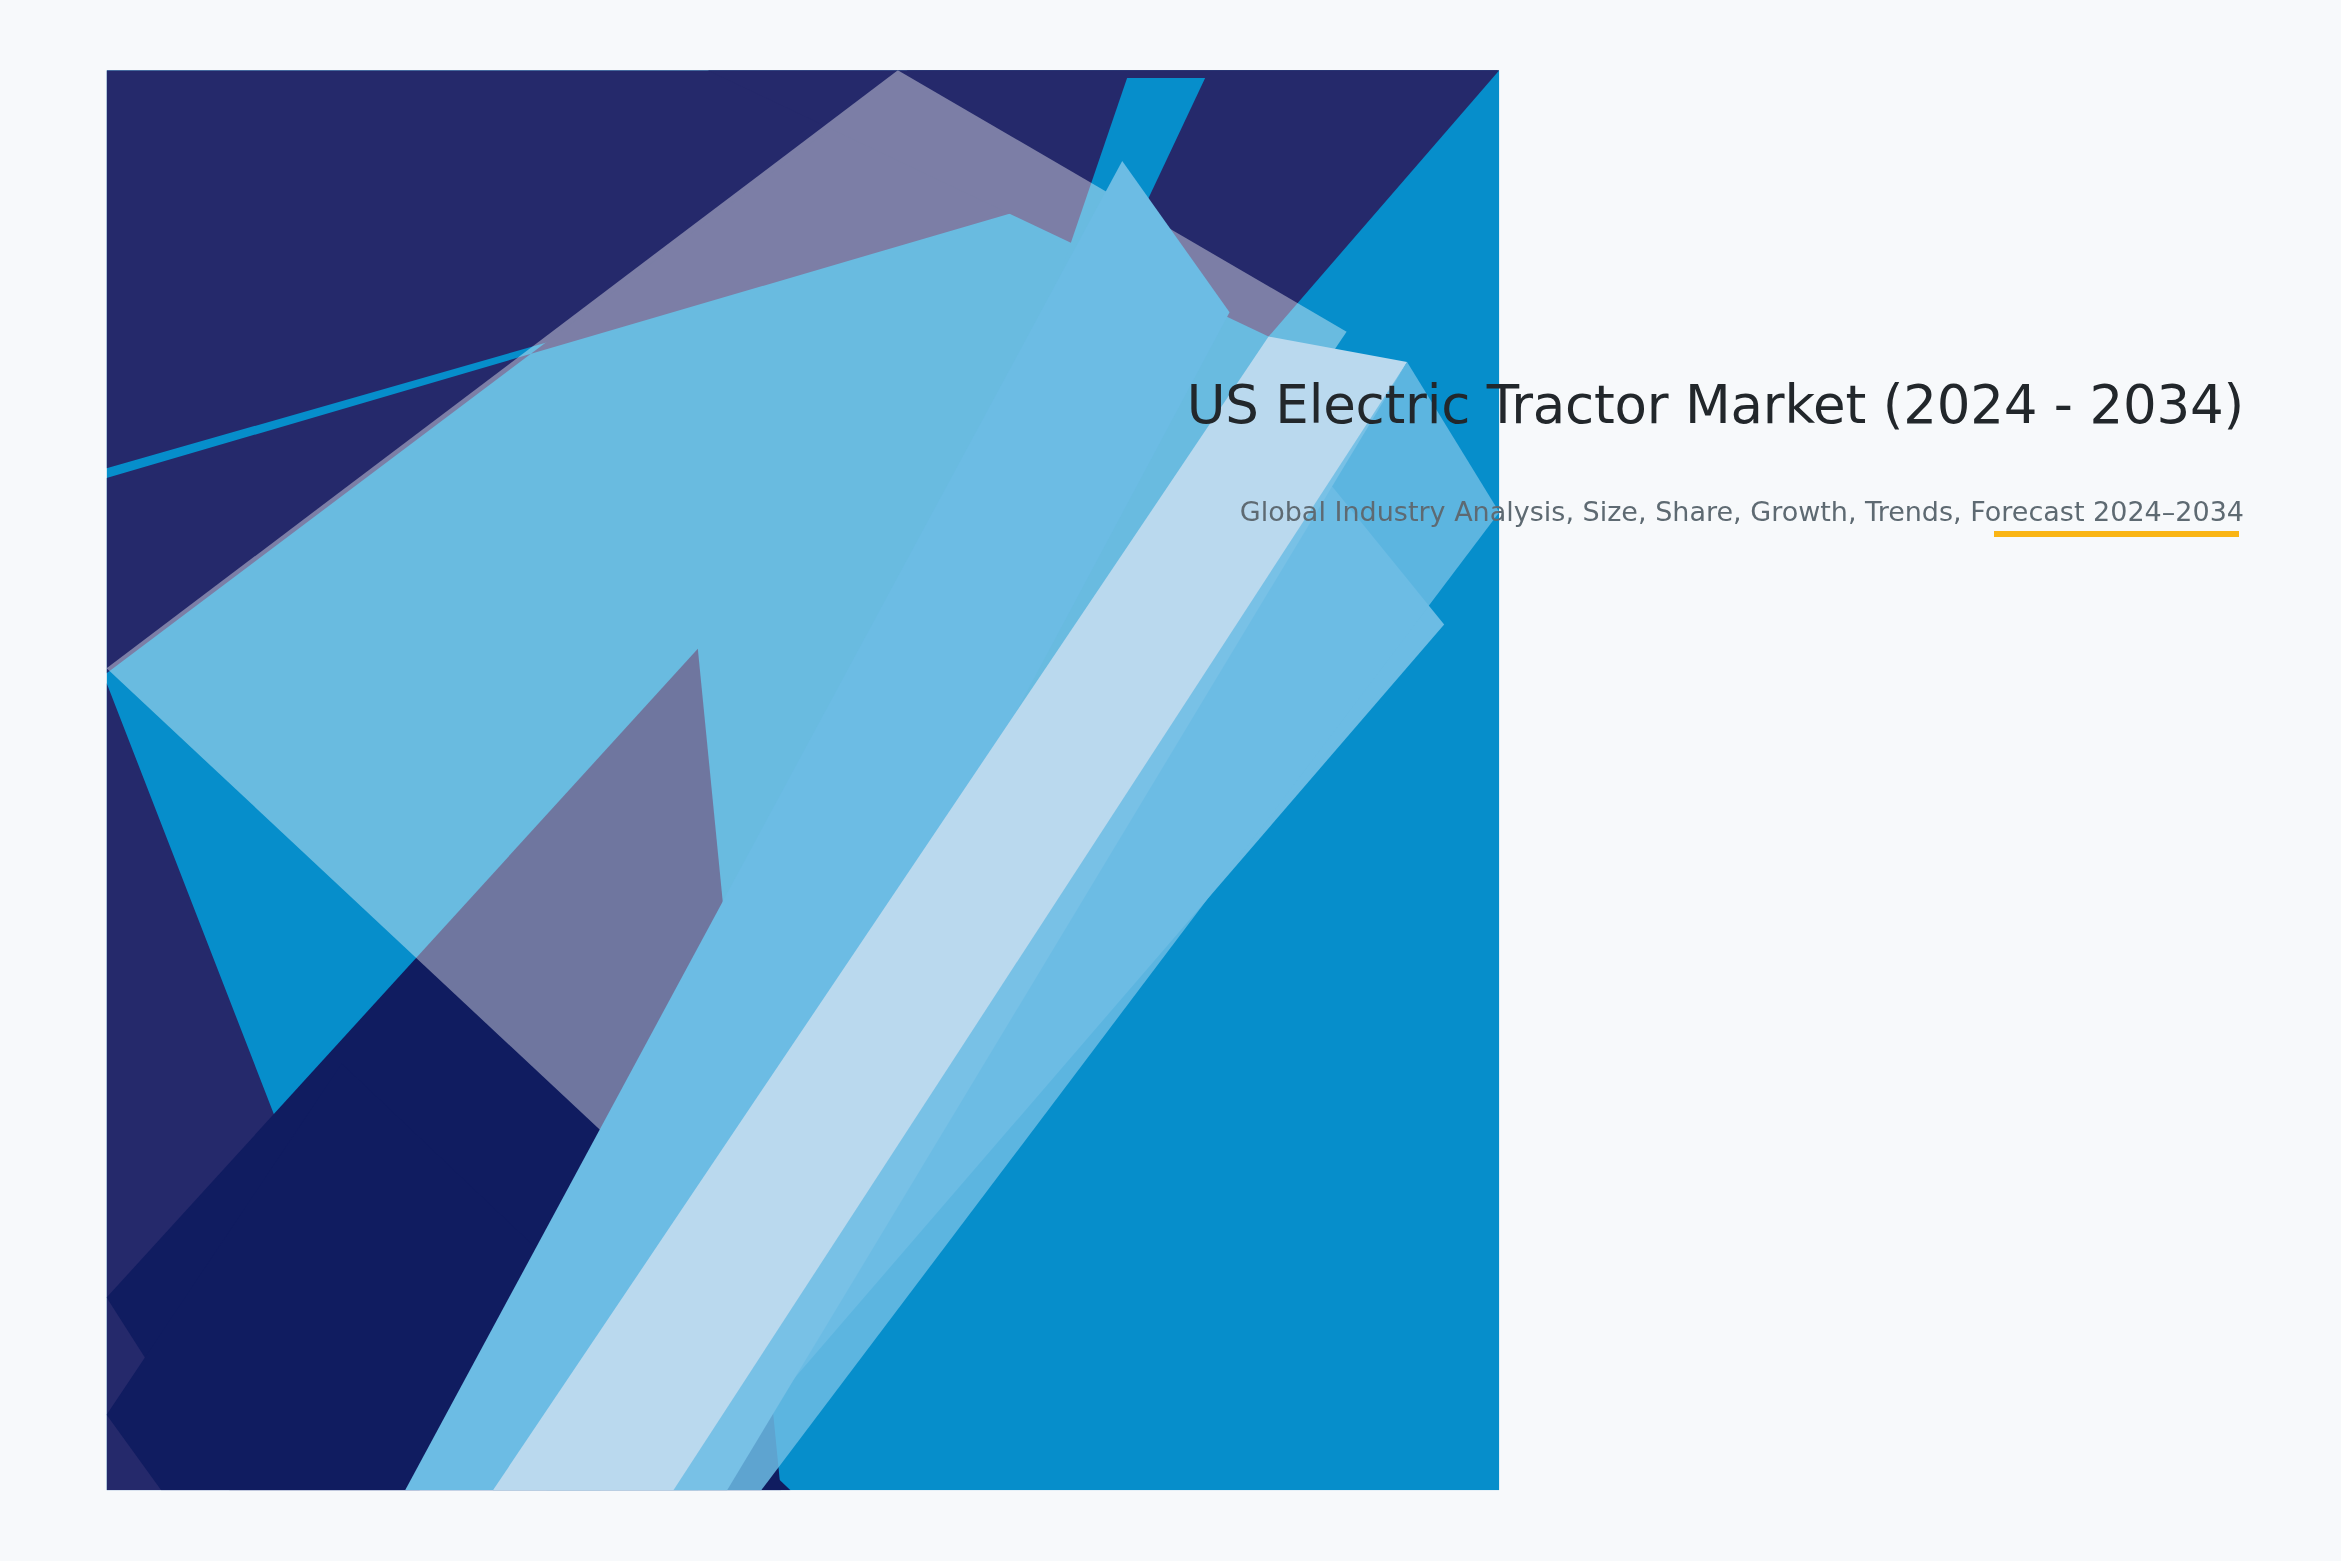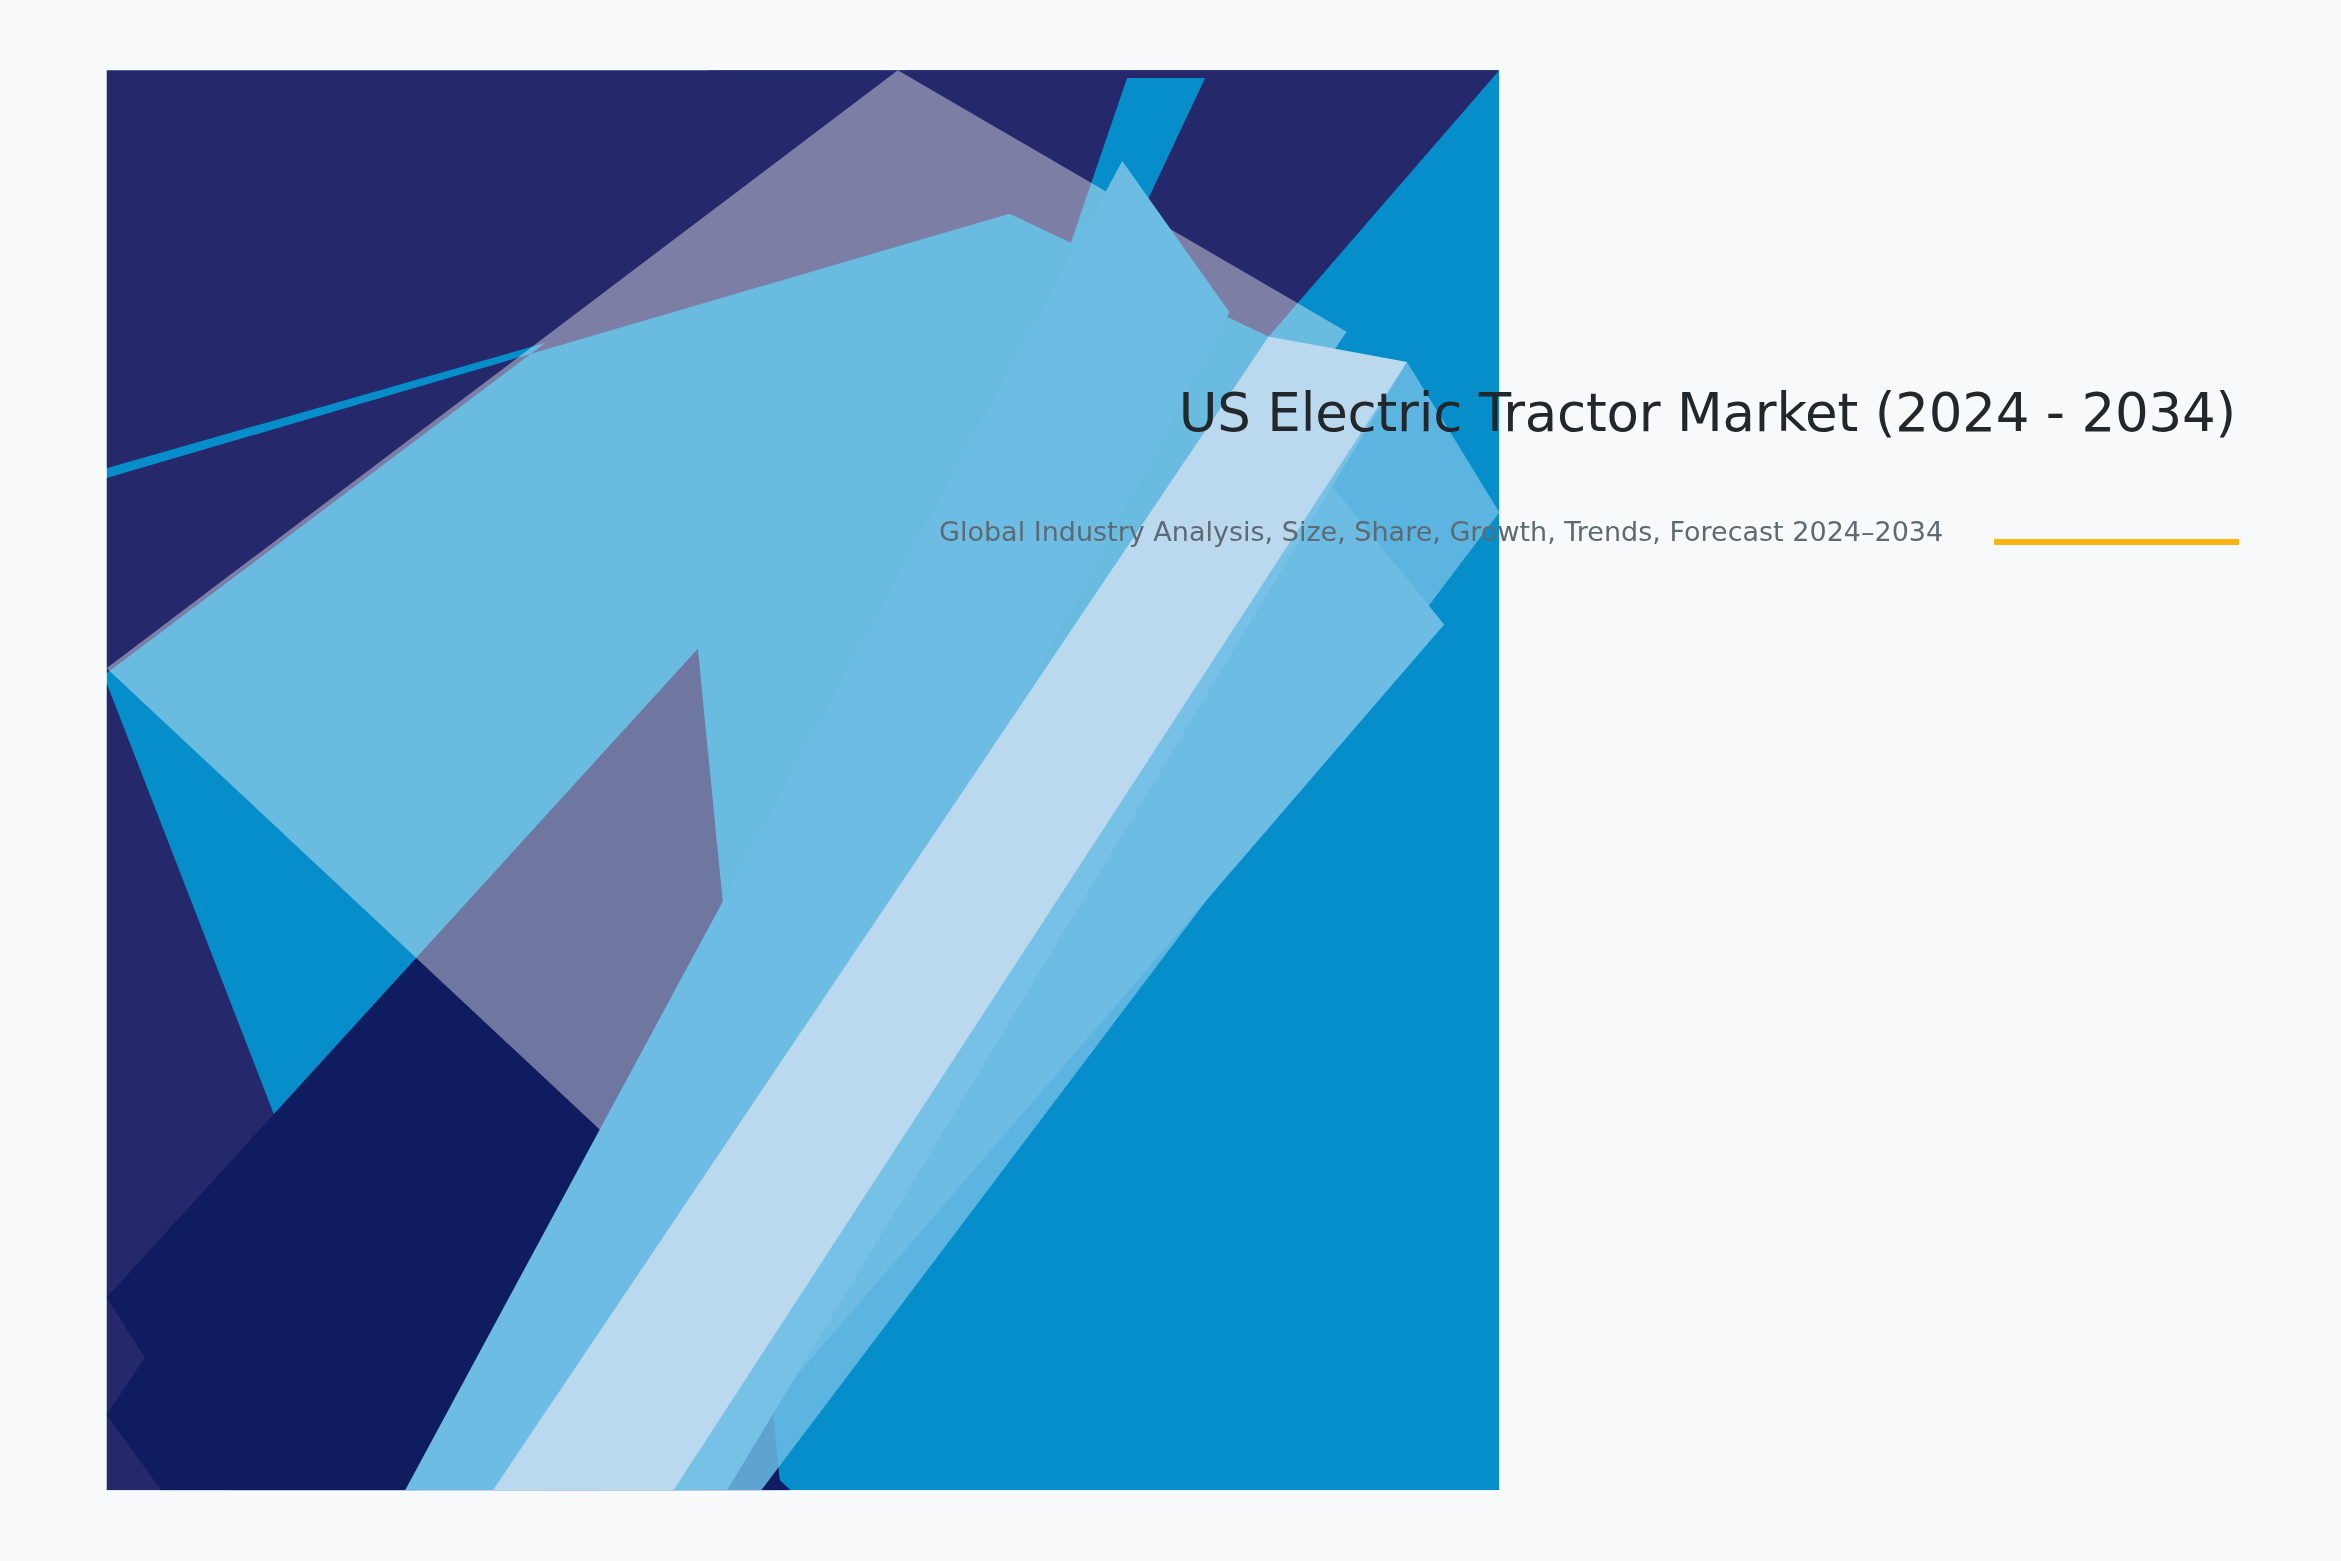--- a/index.html
+++ b/index.html
@@ -53,41 +53,41 @@
     top: 160px;
     width: 245px;
     height: 6.3px;
     background: #fab515;
     z-index: 1;
   }
 
   #page-title {
     position: relative;
     z-index: 2;
-    margin: 8px;
+    margin: 0;
     font-family: "DejaVu Sans", sans-serif;
     font-weight: 400;
     font-size: 53px;
     line-height: 1.30;
     letter-spacing: -0.2px;
     color: #22272b;
     text-align: right;
   }
 
   #page-subtitle {
     position: relative;
     z-index: 2;
-    margin: 12px;
+    margin: 0;
     padding-top: 54px;
     font-family: "DejaVu Sans", sans-serif;
     font-weight: 400;
     font-size: 27px;
     line-height: 1.32;
     color: #5e6a72;
-    text-align: left;
+    text-align: right;
   }
 </style>
 </head>
 <body>
 
 <div id="slide">
 
   <svg id="artwork" viewBox="0 0 4800 3200" width="2342" height="1561" xmlns="http://www.w3.org/2000/svg" aria-hidden="true">
 
     <defs>

